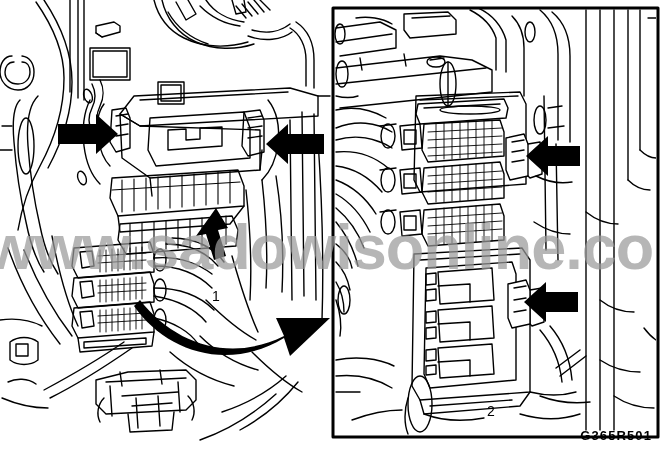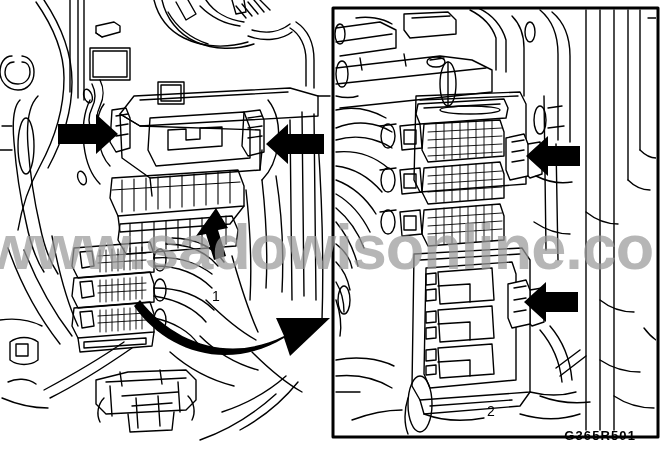--- a/index.html
+++ b/index.html
@@ -40,21 +40,21 @@
     font-size: 63px;
     font-weight: 700;
     letter-spacing: -1px;
     color: #9a9a9a;
     opacity: 0.72;
     white-space: nowrap;
     line-height: 1;
   }
   #figure-code {
     position: absolute;
-    right: 30px;
+    right: 14px;
     bottom: 10px;
     font-family: "Liberation Sans", sans-serif;
     font-size: 13px;
     font-weight: 700;
     letter-spacing: 1.1px;
     color: #000000;
   }
   .callout-num {
     position: absolute;
     font-family: "Liberation Sans", sans-serif;

